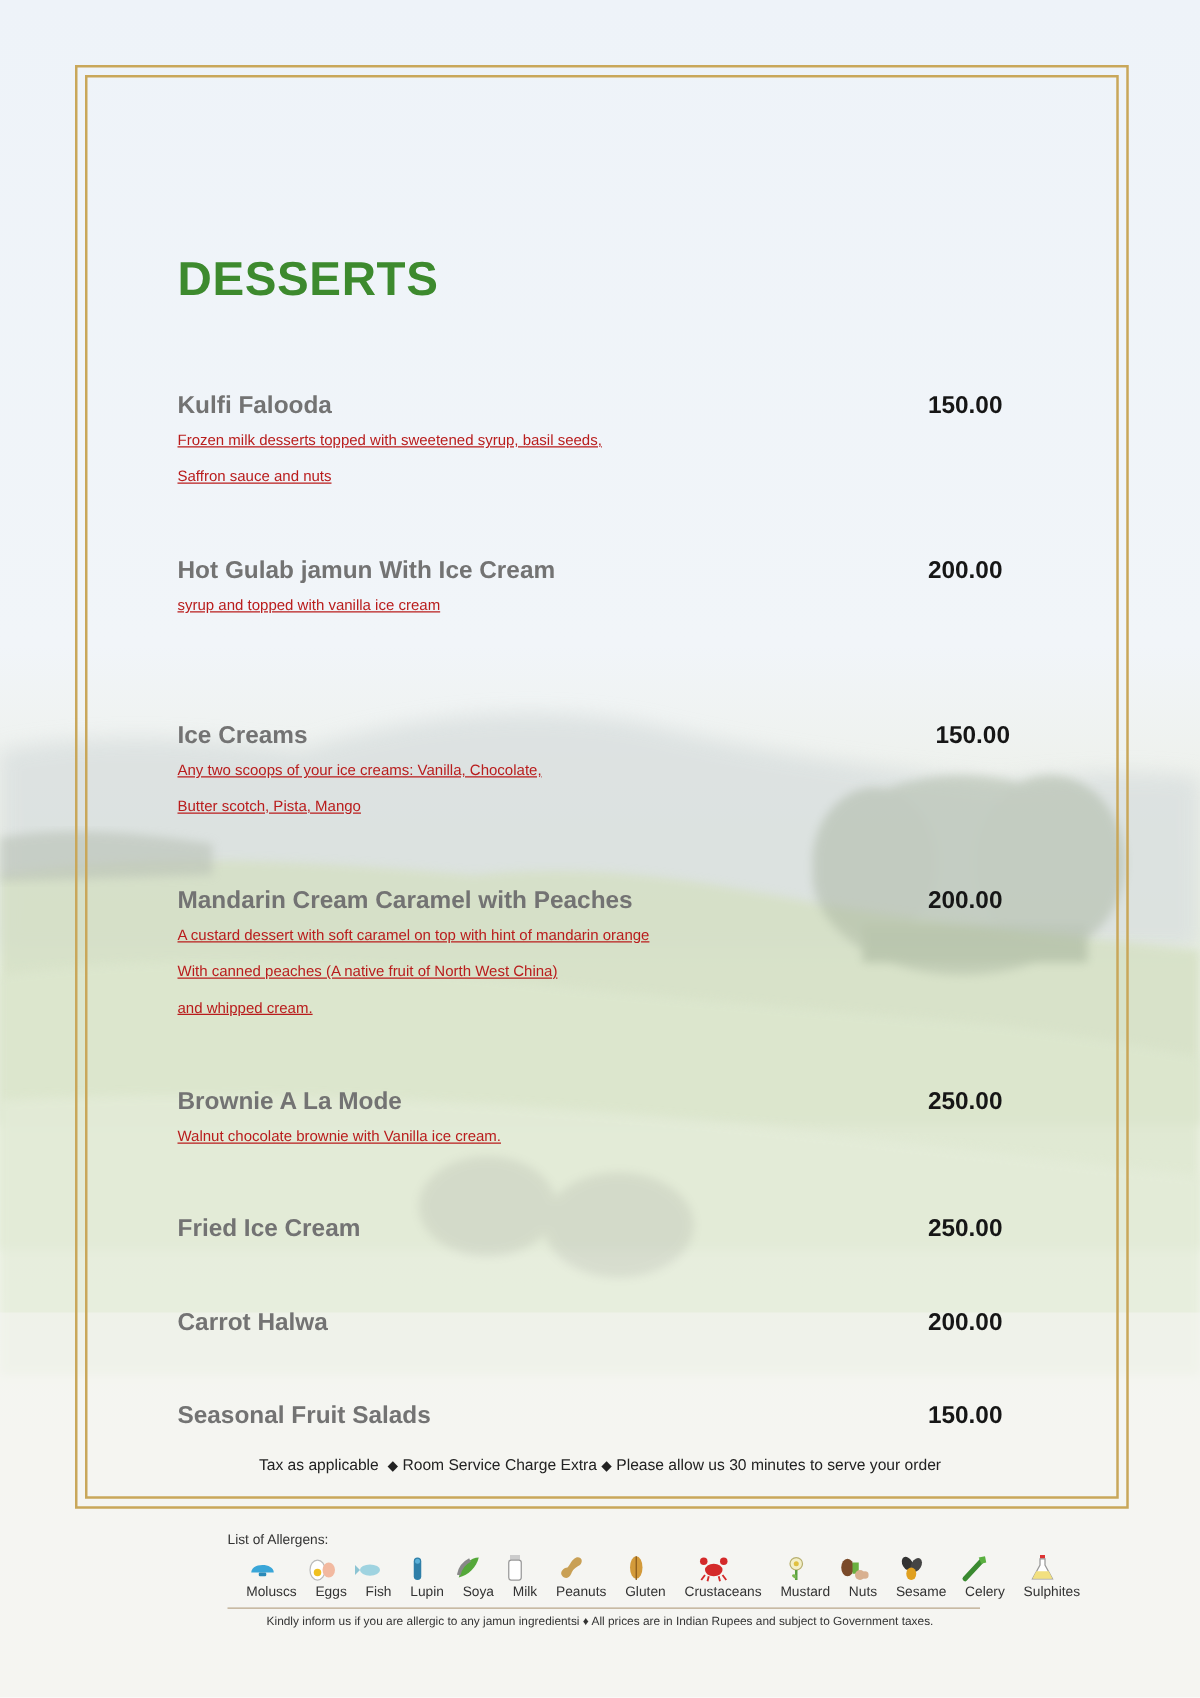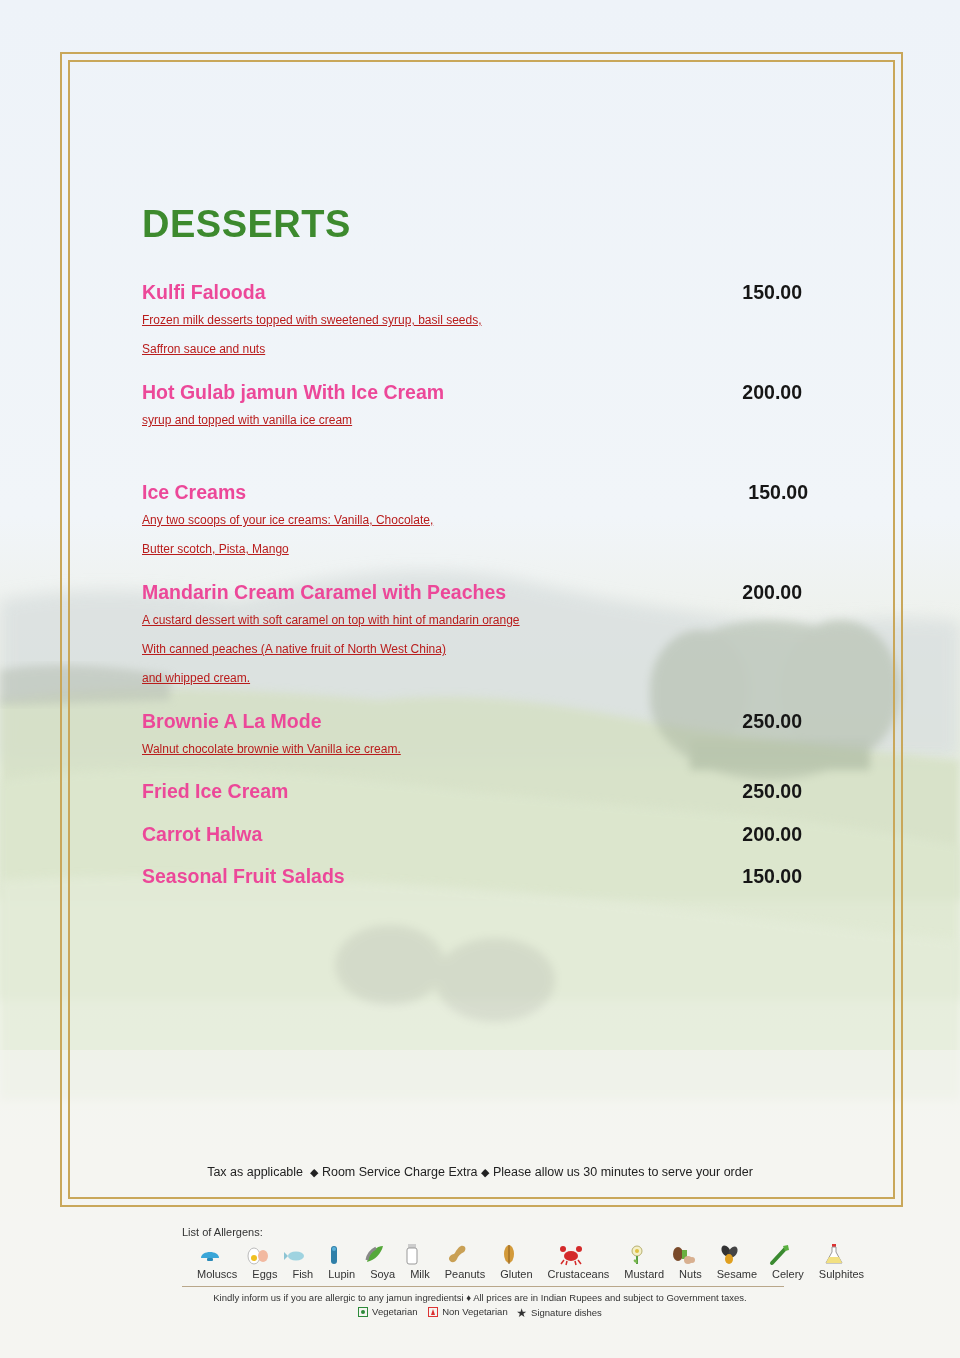--- a/index.html
+++ b/index.html
@@ -20,21 +20,21 @@
       position: absolute; left: 68px; top: 60px; width: 827px; height: 1139px;
       border: 2px solid #c9a75a;
     }
     .title {
       position: absolute; left: 142px; top: 203px;
       font-size: 38px; font-weight: bold; color: #3d8a2e; letter-spacing: 0.5px;
     }
     .menu { position: absolute; left: 142px; top: 278px; width: 680px; }
     .item { position: relative; }
     .item-name {
-      font-size: 19.5px; font-weight: bold; color: #ec4899; height: 28px; line-height: 28px;
+      font-size: 19.5px; font-weight: bold; color: #737373; height: 28px; line-height: 28px; margin-top: 32px;
     }
     .item-price {
       position: absolute; top: 0; right: 20px;
       font-size: 19.5px; font-weight: bold; color: #161616; line-height: 28px;
     }
     .item-price.shift { right: 14px; }
     .item-desc { font-size: 12px; color: #b91c1c; line-height: 29px; text-decoration: underline; }
     .footer-note {
       position: absolute; left: 0; width: 960px; top: 1165px; text-align: center;
       font-size: 12.5px; color: #222;
@@ -255,27 +255,13 @@
         </svg>
       <span>Sulphites</span>
     </div>
   </div>
 </div>
 
 <div class="allergen-rule"></div>
 
 <div class="legal">
   <div>Kindly inform us if you are allergic to any jamun ingredientsi ♦ All prices are in Indian Rupees and subject to Government taxes.</div>
-  <div>
-    <span class="legend">
-      <span class="mk veg"></span>
-      <span>Vegetarian</span>
-    </span>
-    <span class="legend" style="margin-left:8px;">
-      <span class="mk nonveg"></span>
-      <span>Non Vegetarian</span>
-    </span>
-    <span class="legend" style="margin-left:6px;">
-      <span style="font-size:12px;">★</span>
-      <span>Signature dishes</span>
-    </span>
-  </div>
 </div>
 
 </body></html>

